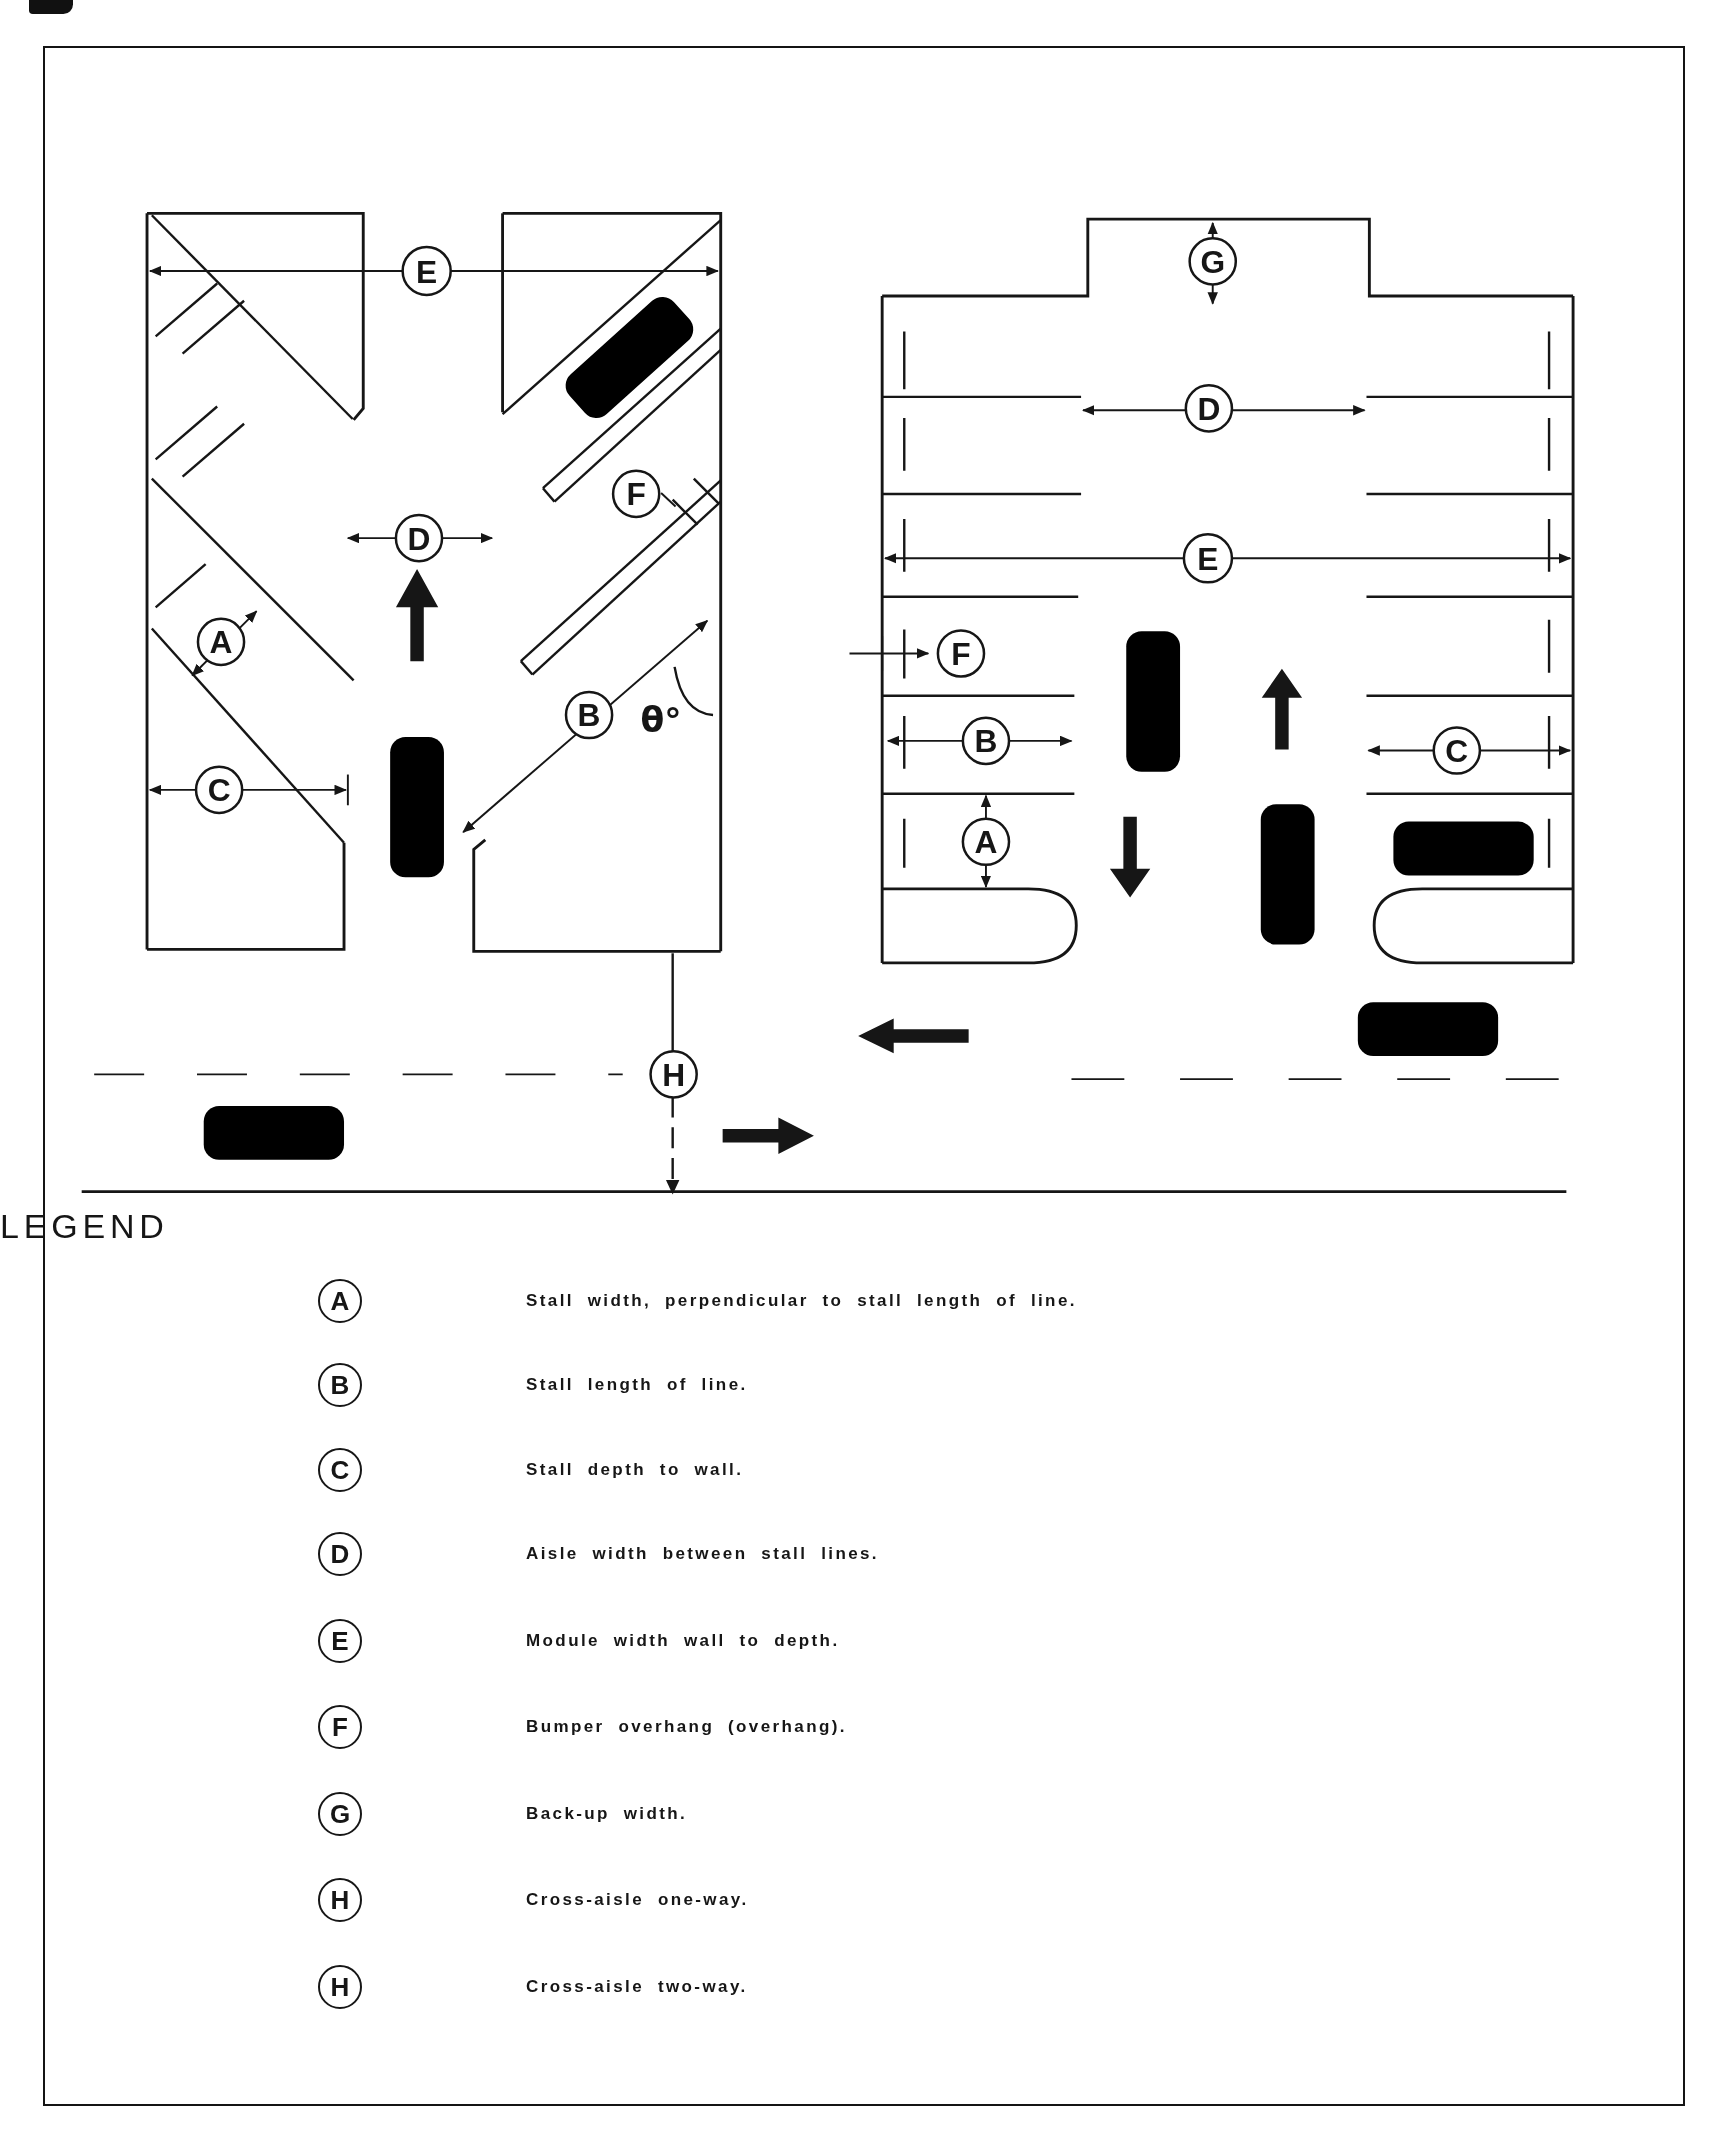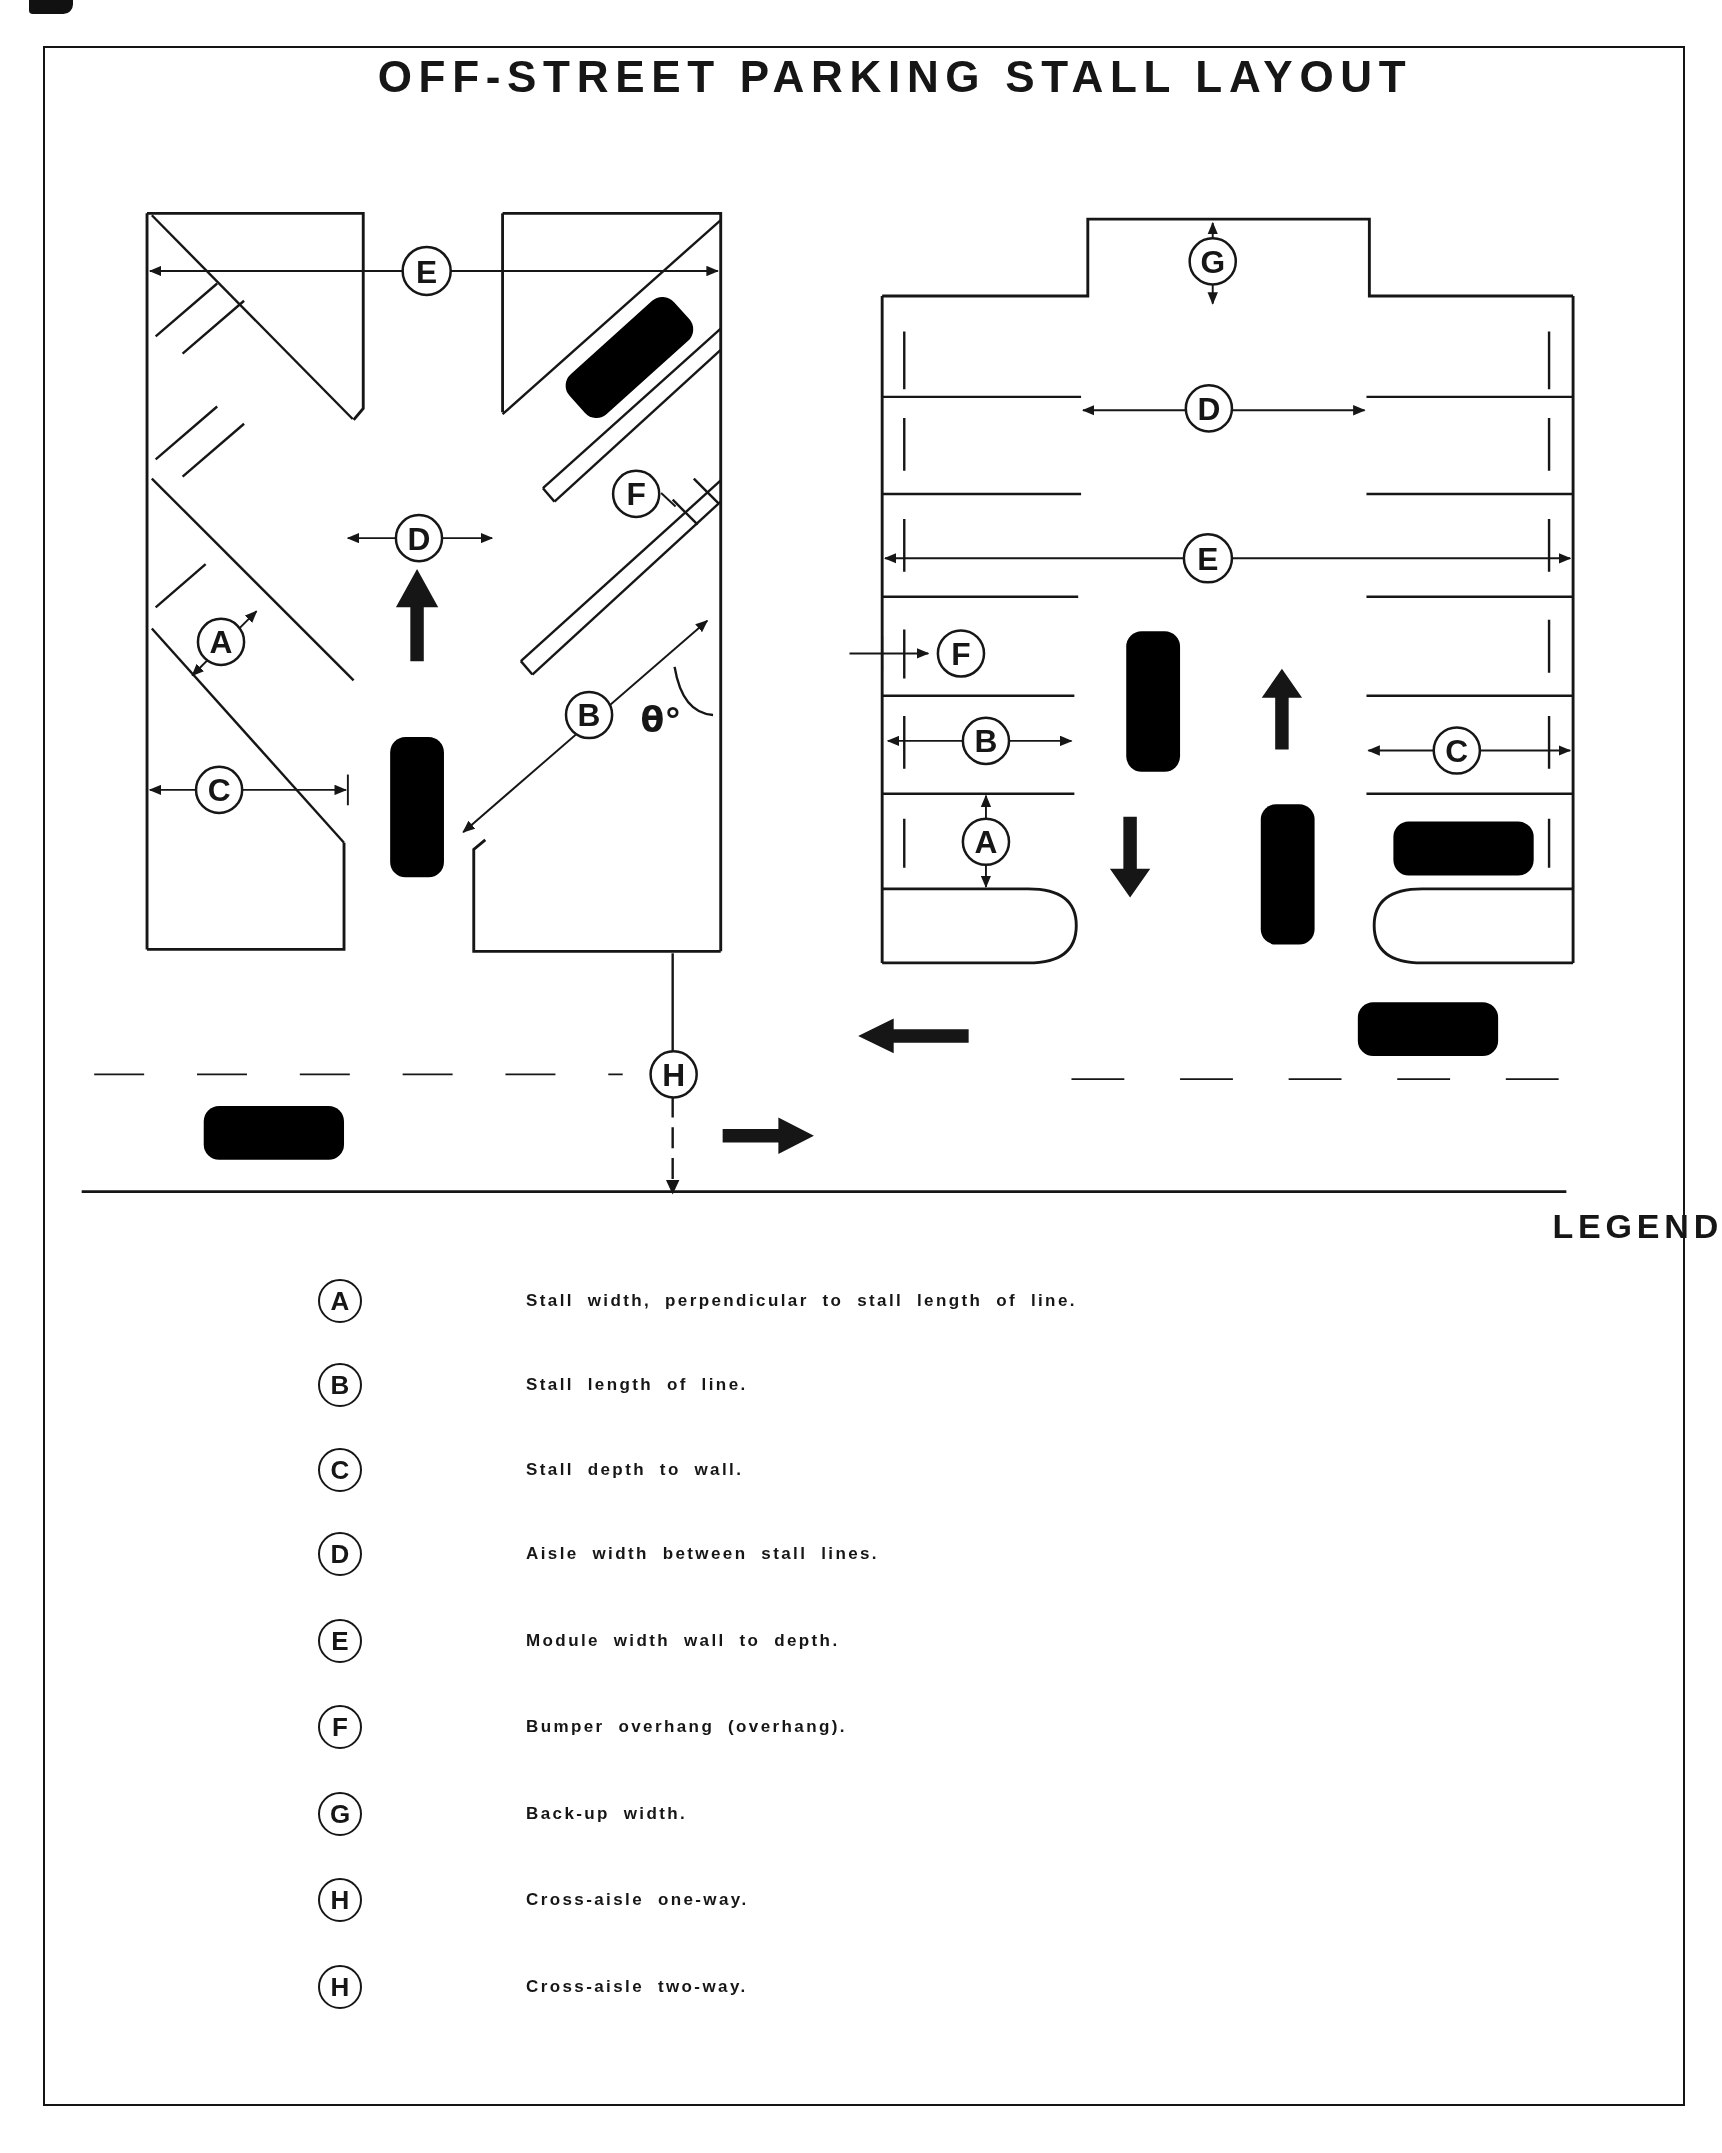--- a/index.html
+++ b/index.html
@@ -20,37 +20,36 @@
   svg .d{stroke:#161616;stroke-width:2;fill:none;}
   svg .dim{stroke:#161616;stroke-width:2;fill:none;
     marker-start:url(#ah);marker-end:url(#ah);}
   svg .dash{stroke:#161616;stroke-width:2.5;fill:none;}
   svg .solidarrow{fill:#161616;stroke:none;}
   svg .lc circle{fill:#ffffff;stroke:#161616;stroke-width:2.6;}
   svg .lc text{font-family:"Liberation Sans",sans-serif;font-size:33px;
     font-weight:700;fill:#161616;text-anchor:middle;}
   svg .theta{font-family:"DejaVu Sans",sans-serif;font-size:36px;font-weight:700;
     fill:#161616;text-anchor:middle;}
-  .legend-heading{position:absolute;left:0;right:0;top:1207px;text-align:right;
-    font-size:34px;font-weight:700;letter-spacing:4.8px;}
+  .legend-heading{position:absolute;left:0;right:0;top:1207px;text-align:left;
+    font-size:34px;font-weight:400;letter-spacing:4.8px;}
   .lrow{position:absolute;height:44px;}
   .lcircle{position:absolute;left:318px;width:40px;height:40px;border:2.9px solid #161616;
     border-radius:50%;text-align:center;line-height:40px;font-size:26px;font-weight:700;}
   .ltext{position:absolute;left:526px;line-height:44px;font-size:17px;font-weight:700;
     letter-spacing:2.4px;word-spacing:6.7px;white-space:nowrap;}
 </style>
 </head>
 <body>
 
 <div class="page">
 
   <div class="frame"></div>
   <div class="artifact" style="left:29px;top:0;width:44px;height:14.4px;border-radius:0 0 9.6px 3.8px;"></div>
 
-  <div class="title1">OFF-STREET PARKING STALL LAYOUT</div>
 
   <svg class="diagram" width="1723" height="1206" viewBox="0 0 1793 1255">
     <defs>
       <marker id="ah" viewBox="0 0 12 10" markerWidth="13" markerHeight="11" refX="11" refY="5" orient="auto-start-reverse" markerUnits="userSpaceOnUse">
         <path d="M0,0 L12,5 L0,10 Z" fill="#161616"></path>
       </marker>
       <g id="car-v">
         <rect x="-28" y="-73" width="56" height="146" rx="16"></rect>
         <path d="M-26,-12 Q0,-38 26,-12"></path>
         <path d="M-26,-12 Q0,4 26,-12"></path>

